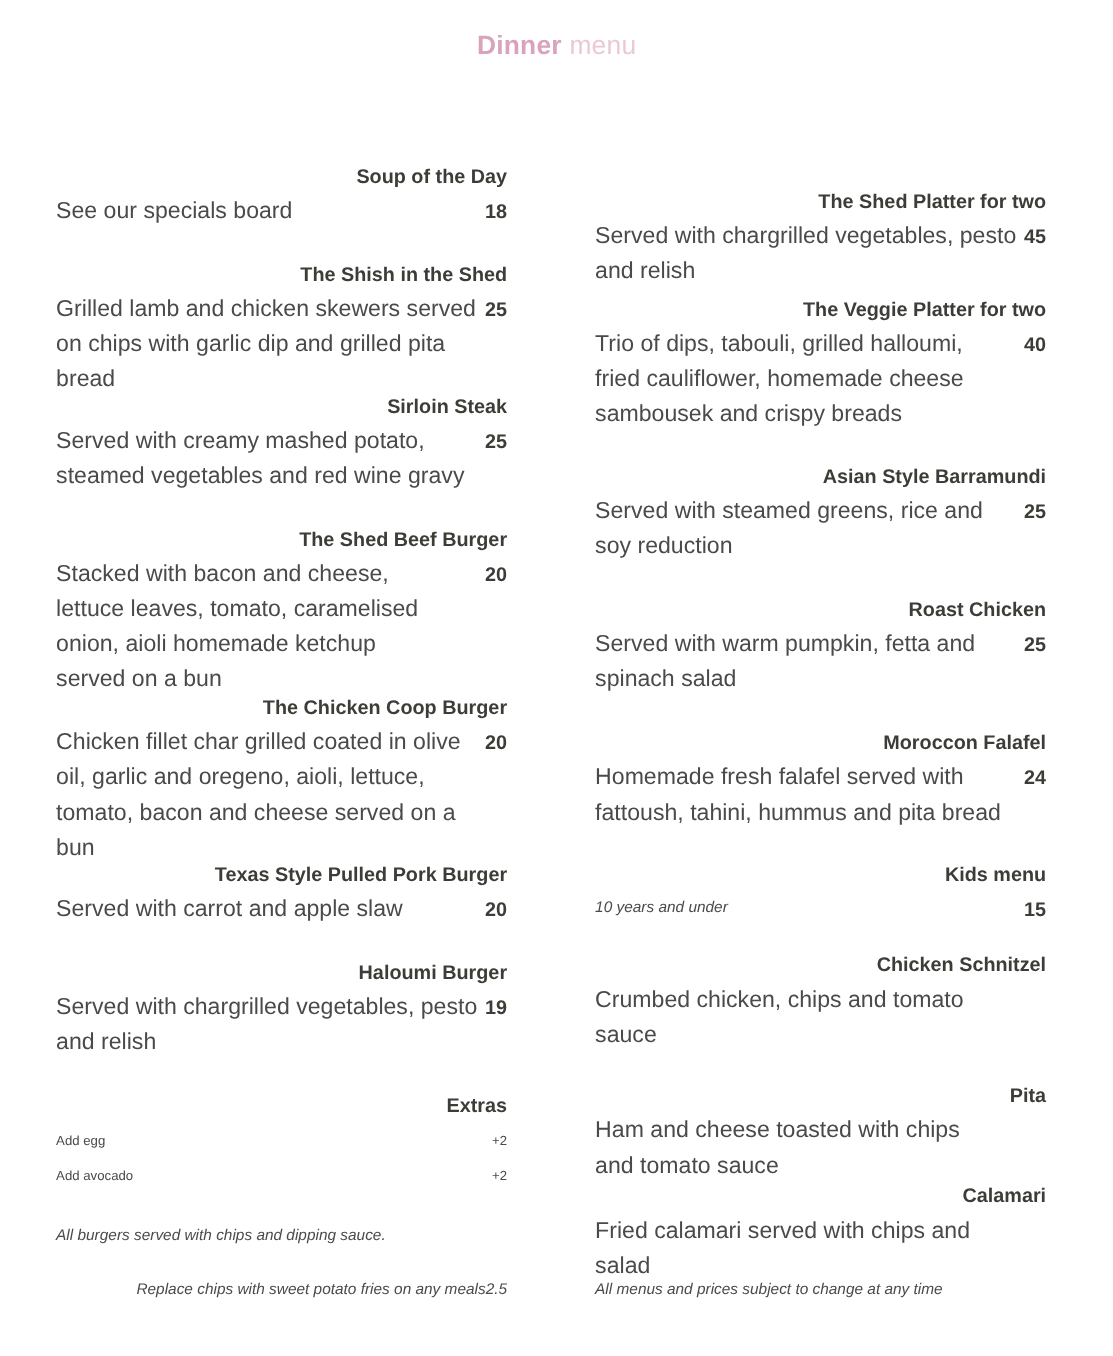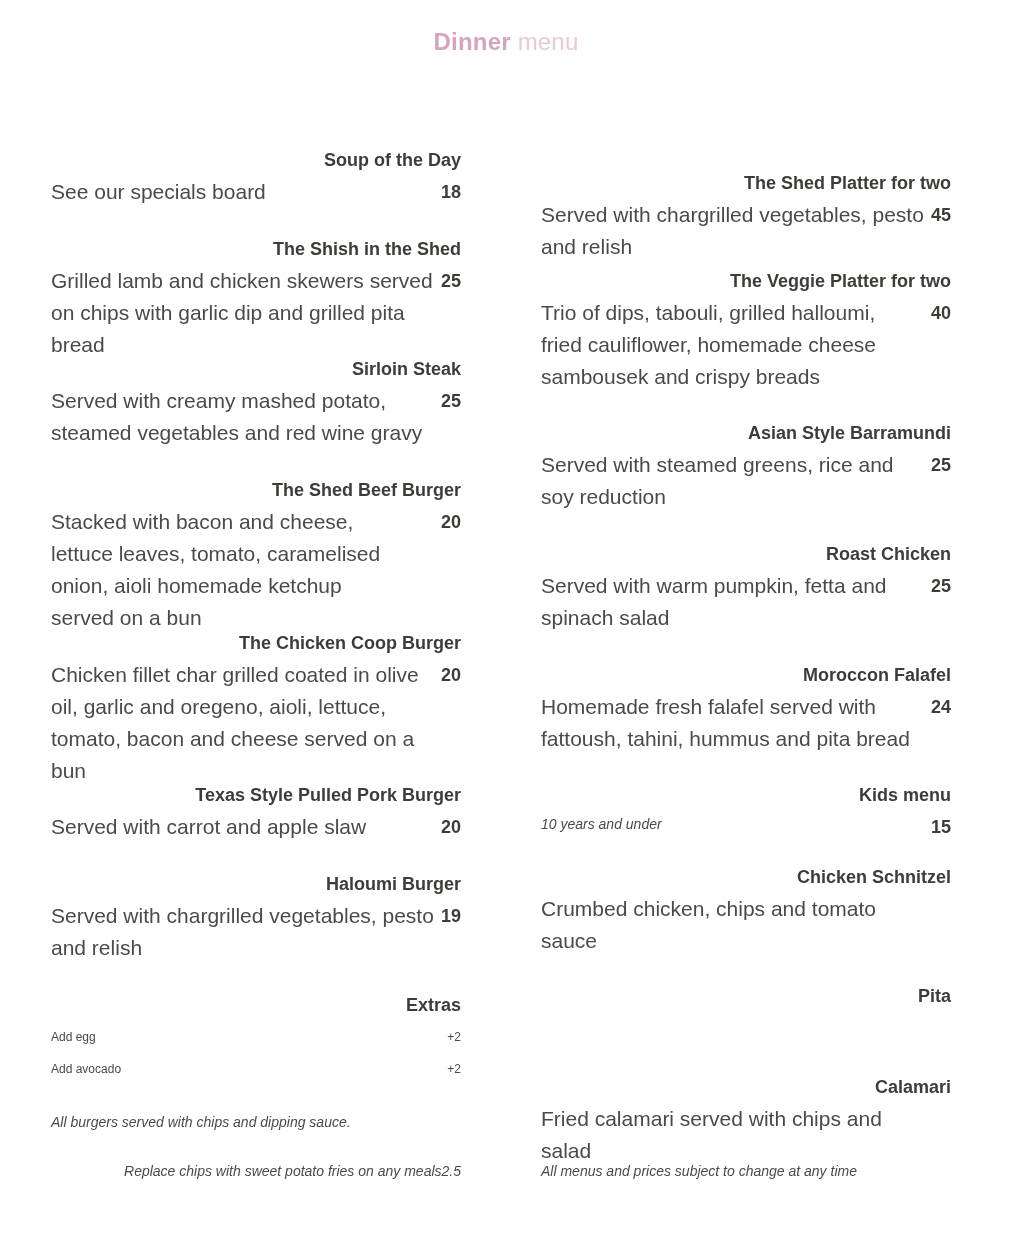--- a/index.html
+++ b/index.html
@@ -157,20 +157,21 @@
   <div class="item-head">
     <span class="item-name">Chicken Schnitzel</span>
   </div>
   <div class="item-desc">Crumbed chicken, chips and tomato sauce</div>
 </div>
 
 <div class="item" style="left:541px; top:967px;margin-top:13px;">
   <div class="item-head">
     <span class="item-name">Pita</span>
   </div>
+  <div class="item-desc" style="width:360px;">Ham and cheese toasted with chips  and tomato sauce</div>
 </div>
 
 <div class="item" style="left:541px; top:1071px;">
   <div class="item-head">
     <span class="item-name">Calamari</span>
   </div>
   <div class="item-desc">Fried calamari served with chips and salad</div>
 </div>
 
 <div class="foot" style="left:541px; top:1159px;">

